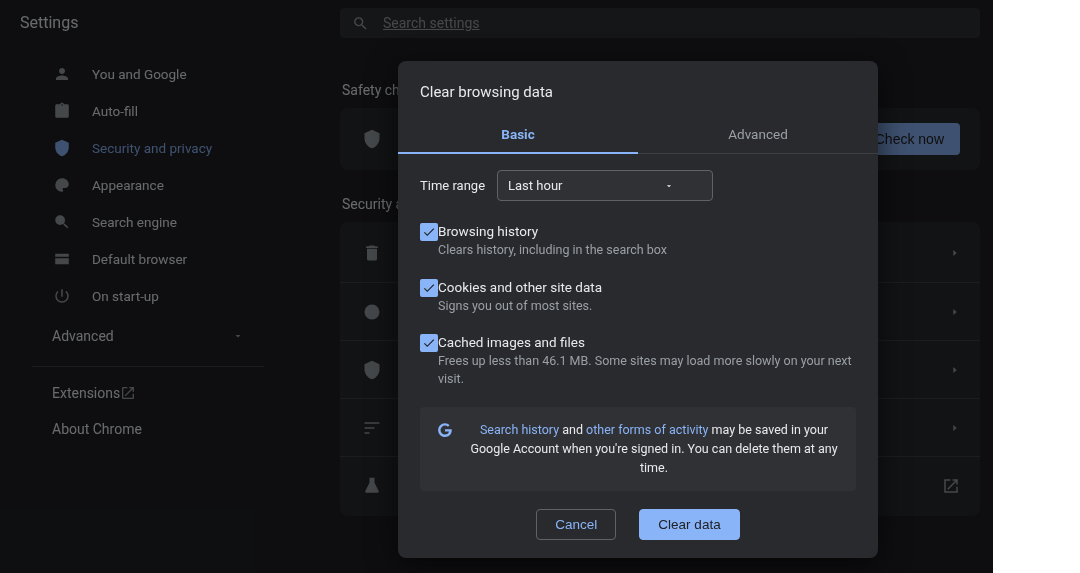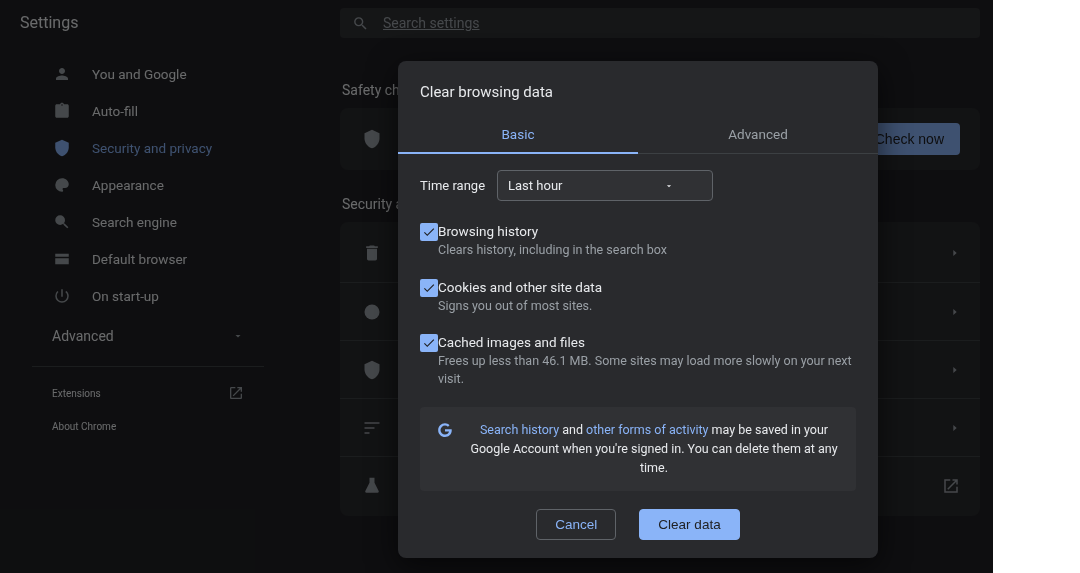--- a/index.html
+++ b/index.html
@@ -79,23 +79,22 @@
   justify-content: space-between;
   height: 44px;
   padding: 0 20px;
   font-size: 14px;
   cursor: pointer;
 }
 .side-divider { border-top: 1px solid #3c4043; margin: 8px 0; }
 .side-ext {
   display:flex;
   align-items:center;
-  justify-content:space-between;
   padding: 10px 20px;
-  font-size: 10px;
+  font-size: 14px;
   cursor:pointer;
 }
 
 .content {
   position: absolute;
   left: 340px;
   top: 70px;
   width: 640px;
 }
 .section-label { color:#e8eaed; font-size:14px; margin: 12px 2px 10px; }
@@ -149,21 +148,21 @@
 .tabs { display:flex; border-bottom: 1px solid #3c4043; }
 .tab {
   flex:1;
   text-align:center;
   padding: 11px 0;
   font-size: 13.5px;
   color:#9aa0a6;
   cursor:pointer;
   position: relative;
 }
-.tab.active { color:#8ab4f8; }
+.tab.active { color:#8ab4f8;font-weight:bold; }
 .tab.active::after {
   content:'';
   position:absolute;
   left:0; right:0; bottom:-1px;
   height:2px;
   background:#8ab4f8;
 }
 .timerow {
   display:flex;
   align-items:center;

